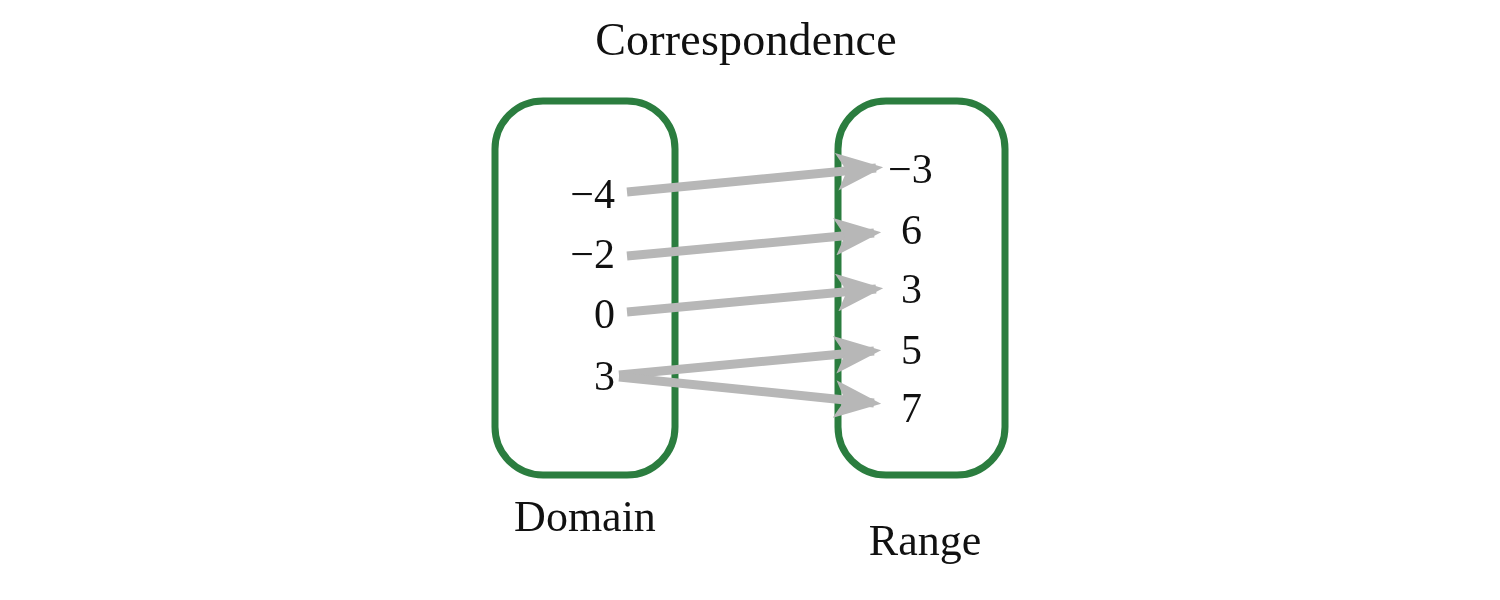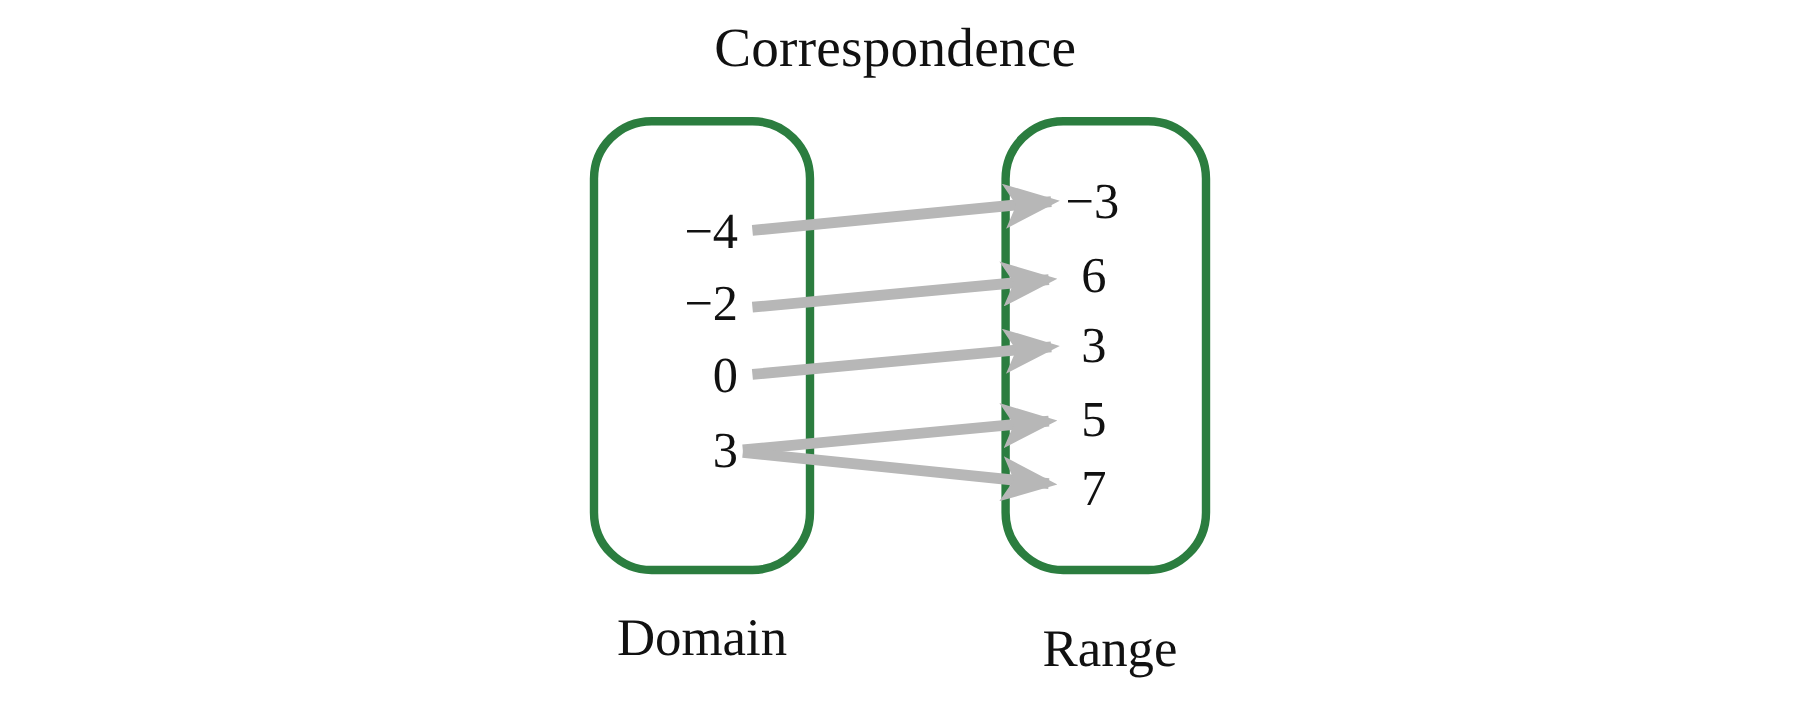--- a/index.html
+++ b/index.html
@@ -43,21 +43,20 @@
     font-size: 44px;
     line-height: 1;
     text-align: center;
     color: #111111;
     white-space: nowrap;
   }
   #domain-caption {
     left: 455px;
     top: 495px;
     width: 260px;
-    margin-top: 15px;
   }
   #range-caption {
     left: 795px;
     top: 495px;
     width: 260px;
     margin-top: 24px;
   }
   .element-label {
     position: absolute;
     font-size: 42px;

